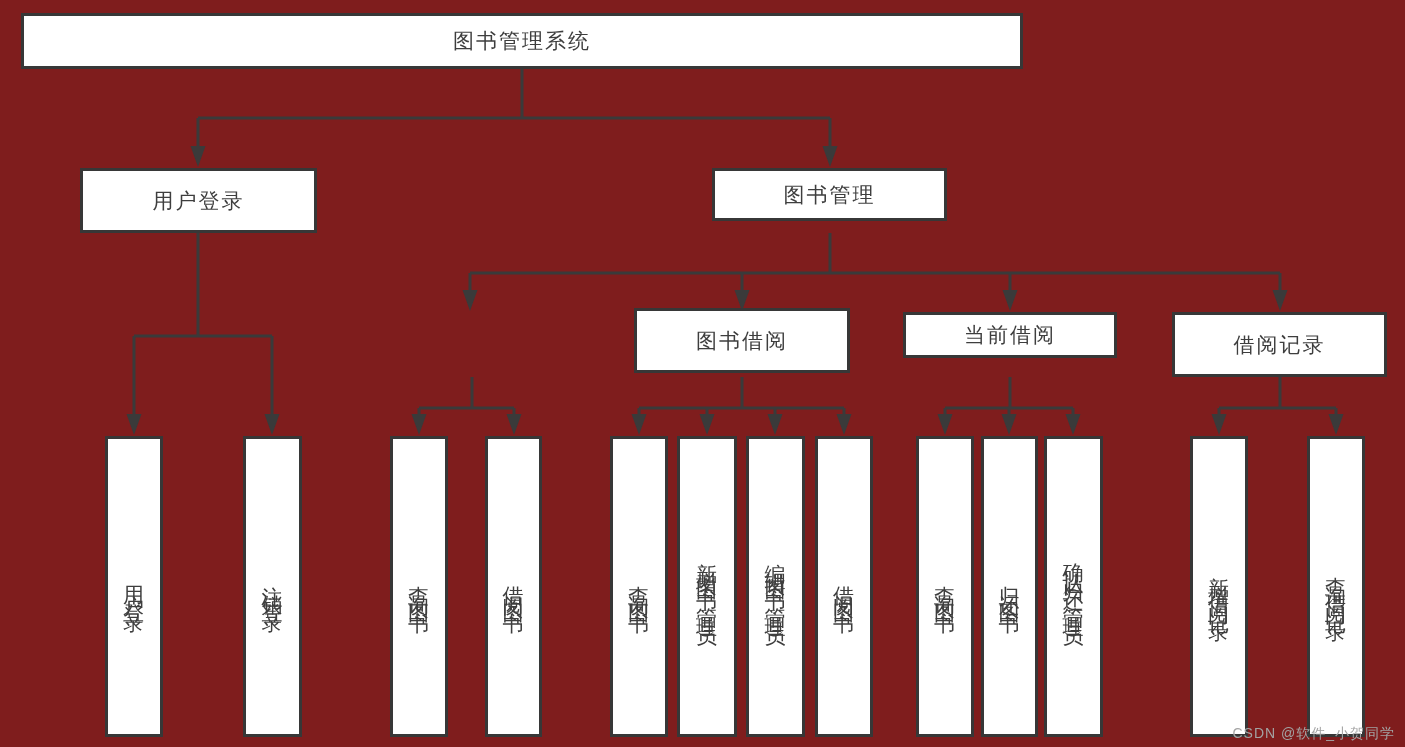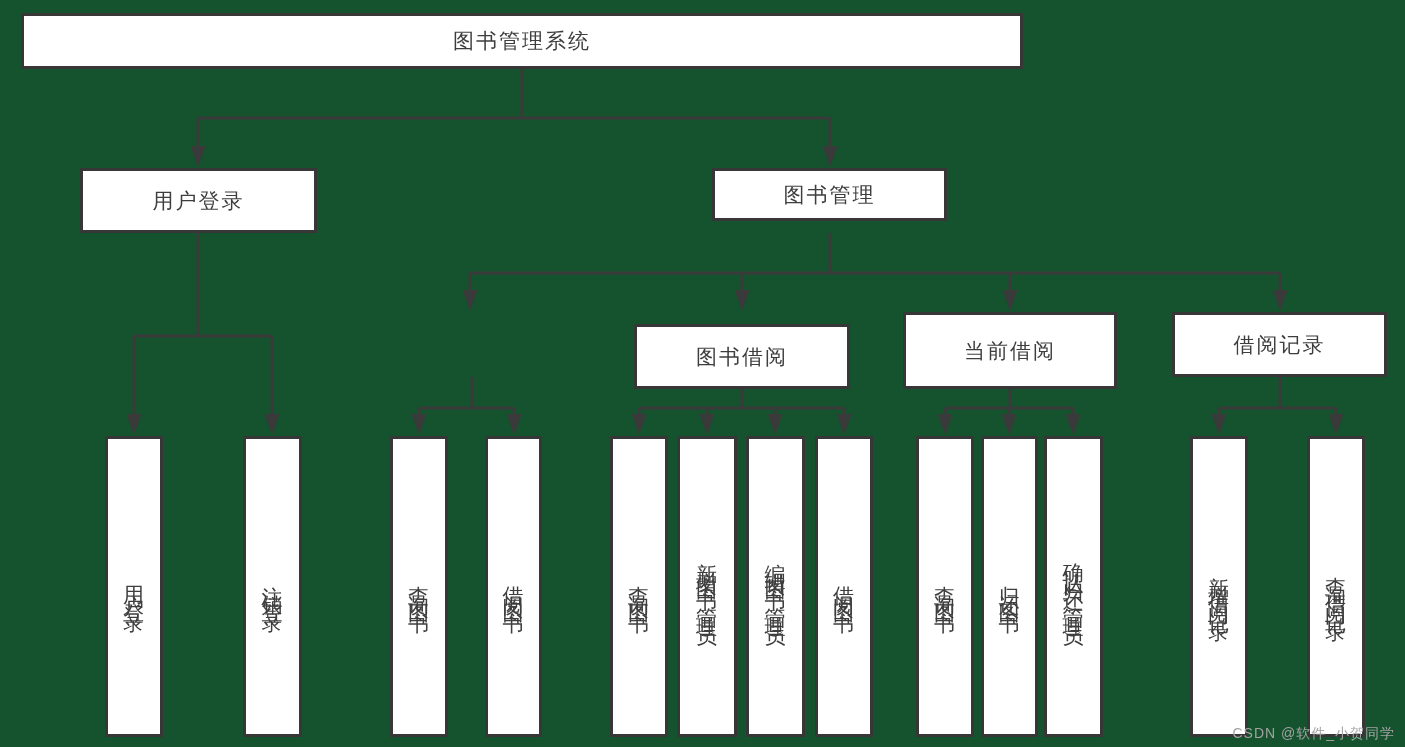--- a/index.html
+++ b/index.html
@@ -1,37 +1,37 @@
 <!DOCTYPE html>
 <html><head>
 <meta charset="utf-8">
 <style>
   html,body{margin:0;padding:0;background:#fff;}
   .canvas{
-    position:relative;width:1405px;height:747px;background:#14532d;
+    position:relative;width:1405px;height:747px;background:#7f1d1d;
     font-family:"Liberation Sans","DejaVu Sans",sans-serif;overflow:hidden;
   }
   .wires{position:absolute;left:0;top:0;z-index:1;}
   .box{
     position:absolute;box-sizing:border-box;background:#ffffff;
     border:3px solid #373737;color:#3e3e3e;
     display:flex;align-items:center;justify-content:center;z-index:2;
   }
   .box.h span{font-size:21px;letter-spacing:2px;white-space:nowrap;}
   .box.v span{
     writing-mode:vertical-rl;font-size:21px;letter-spacing:9px;
     line-height:1;white-space:nowrap;
   }
   
   #b-root{left:21px;top:13px;width:1002px;height:56px;}
   #b-login{left:80px;top:168px;width:237px;height:65px;}
   #b-mgmt{left:712px;top:168px;width:235px;height:53px;}
   #b-rec{left:363px;top:312px;width:218px;height:65px;}
-  #b-bor{left:634px;top:324px;width:216px;height:65px;}
-  #b-cur{left:903px;top:312px;width:214px;height:77px;}
+  #b-bor{left:634px;top:308px;width:216px;height:65px;}
+  #b-cur{left:903px;top:312px;width:214px;height:46px;}
   #b-recd{left:1172px;top:312px;width:215px;height:65px;}
   
   .box.v{top:436px;height:301px;}
   #v-login1{left:105px;width:58px;}
   #v-login2{left:243px;width:59px;}
   #v-rec1{left:390px;width:58px;}
   #v-rec2{left:485px;width:57px;}
   #v-bor1{left:610px;width:58px;}
   #v-bor2{left:677px;width:60px;}
   #v-bor3{left:746px;width:59px;}

